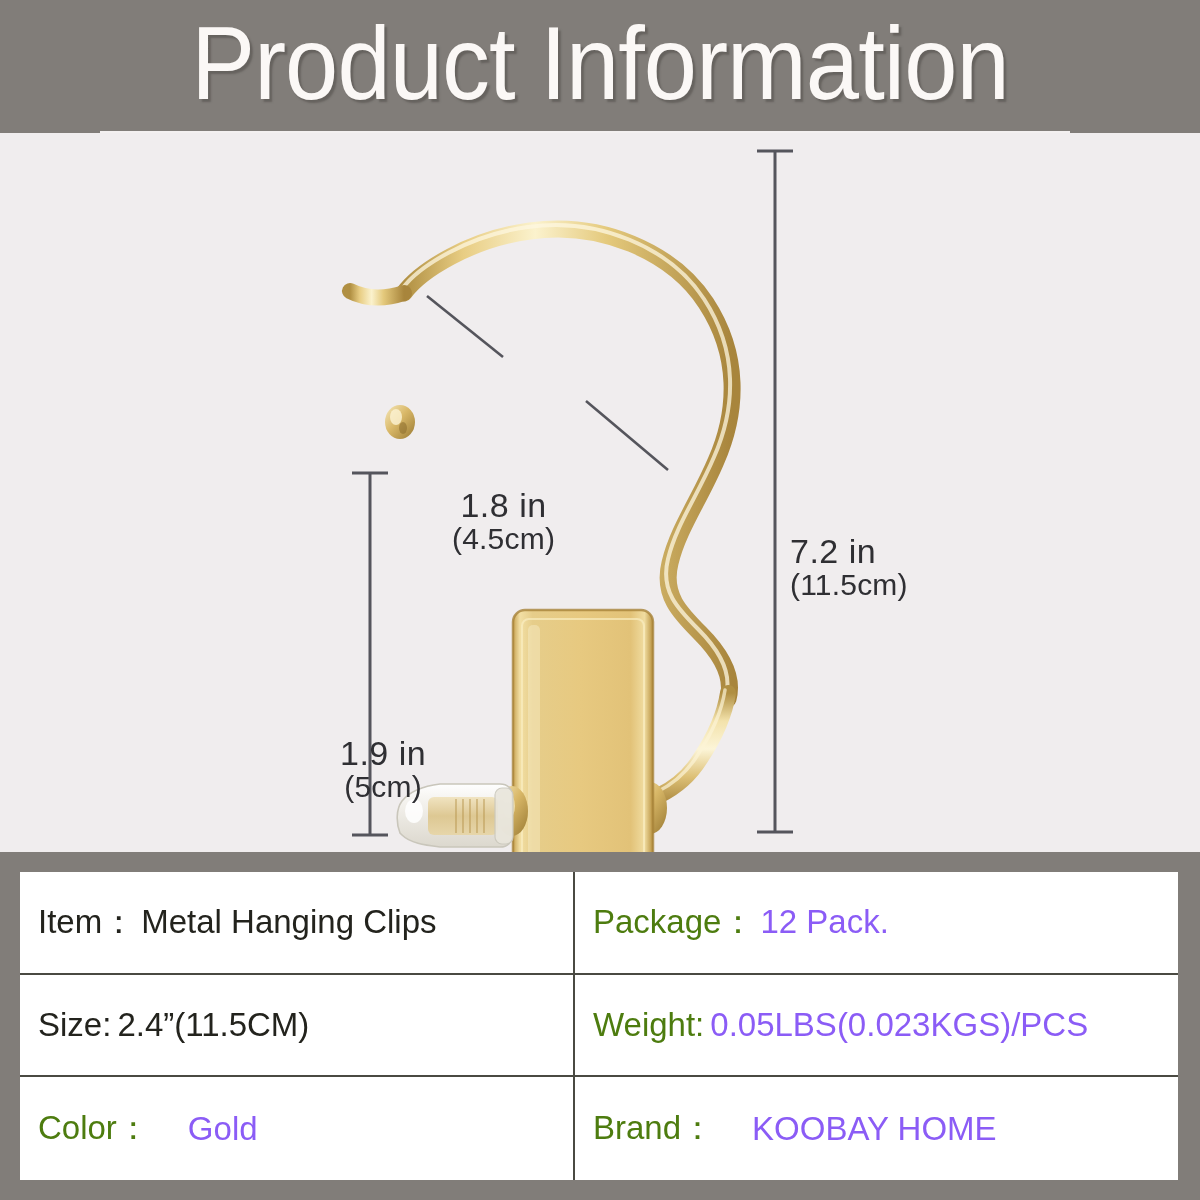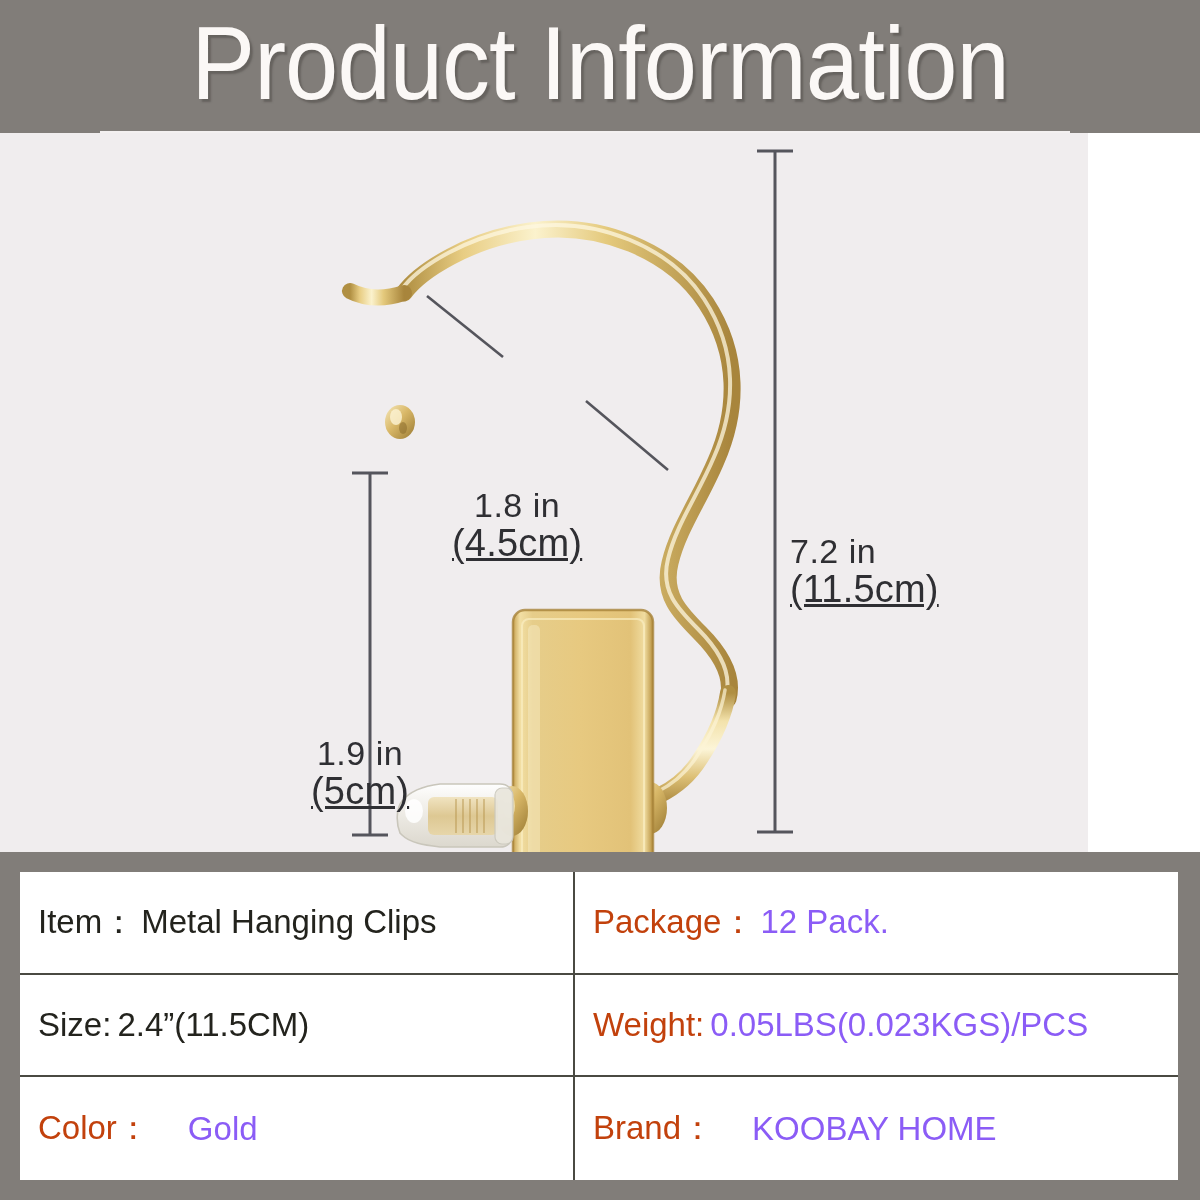--- a/index.html
+++ b/index.html
@@ -57,21 +57,21 @@
     width: 970px;
     height: 3px;
     background: #f3f0f0;
   }
 
   
   .photo-stage {
     position: absolute;
     left: 0;
     top: 133px;
-    width: 1088px;
+    width: 1200px;
     height: 719px;
     background: #f0edee;
     overflow: hidden;
   }
 
   .product-svg {
     position: absolute;
     left: 0;
     top: 0;
     width: 1200px;
@@ -87,28 +87,27 @@
     white-space: nowrap;
     text-align: center;
   }
   .dim-label .dim-primary {
     display: block;
     font-size: 34px;
     letter-spacing: 0.5px;
   }
   .dim-label .dim-secondary {
     display: block;
-    font-size: 38px;
+    font-size: 30px;
     letter-spacing: 0.2px;
-    text-decoration: underline;
   }
 
   #dim-label-width  { left: 452px; top: 354px; }
   #dim-label-height { left: 790px; top: 400px; text-align: left; }
-  #dim-label-clip   { left: 311px; top: 602px; }
+  #dim-label-clip   { left: 340px; top: 602px; }
 
   
   .spec-block {
     position: absolute;
     left: 0;
     top: 852px;
     width: 1200px;
     height: 348px;
     background: #817d79;
     box-sizing: border-box;
@@ -132,21 +131,21 @@
     box-sizing: border-box;
     border-bottom: 2px solid #4a4a42;
     font-size: 33px;
     color: #3f402c;
     white-space: nowrap;
     overflow: hidden;
   }
   .spec-cell.col-left  { border-right: 2px solid #4a4a42; }
   .spec-cell.row-last  { border-bottom: none; gap: 32px; }
   .spec-key {
-    color: #c2410c;
+    color: #4d7c0f;
   }
   .spec-val {
     color: #8b5cf6;
     margin-left: 6px;
   }
   .spec-cell.dark .spec-key,
   .spec-cell.dark .spec-val { color: #23231d; }
 </style>
 </head>
 <body>

